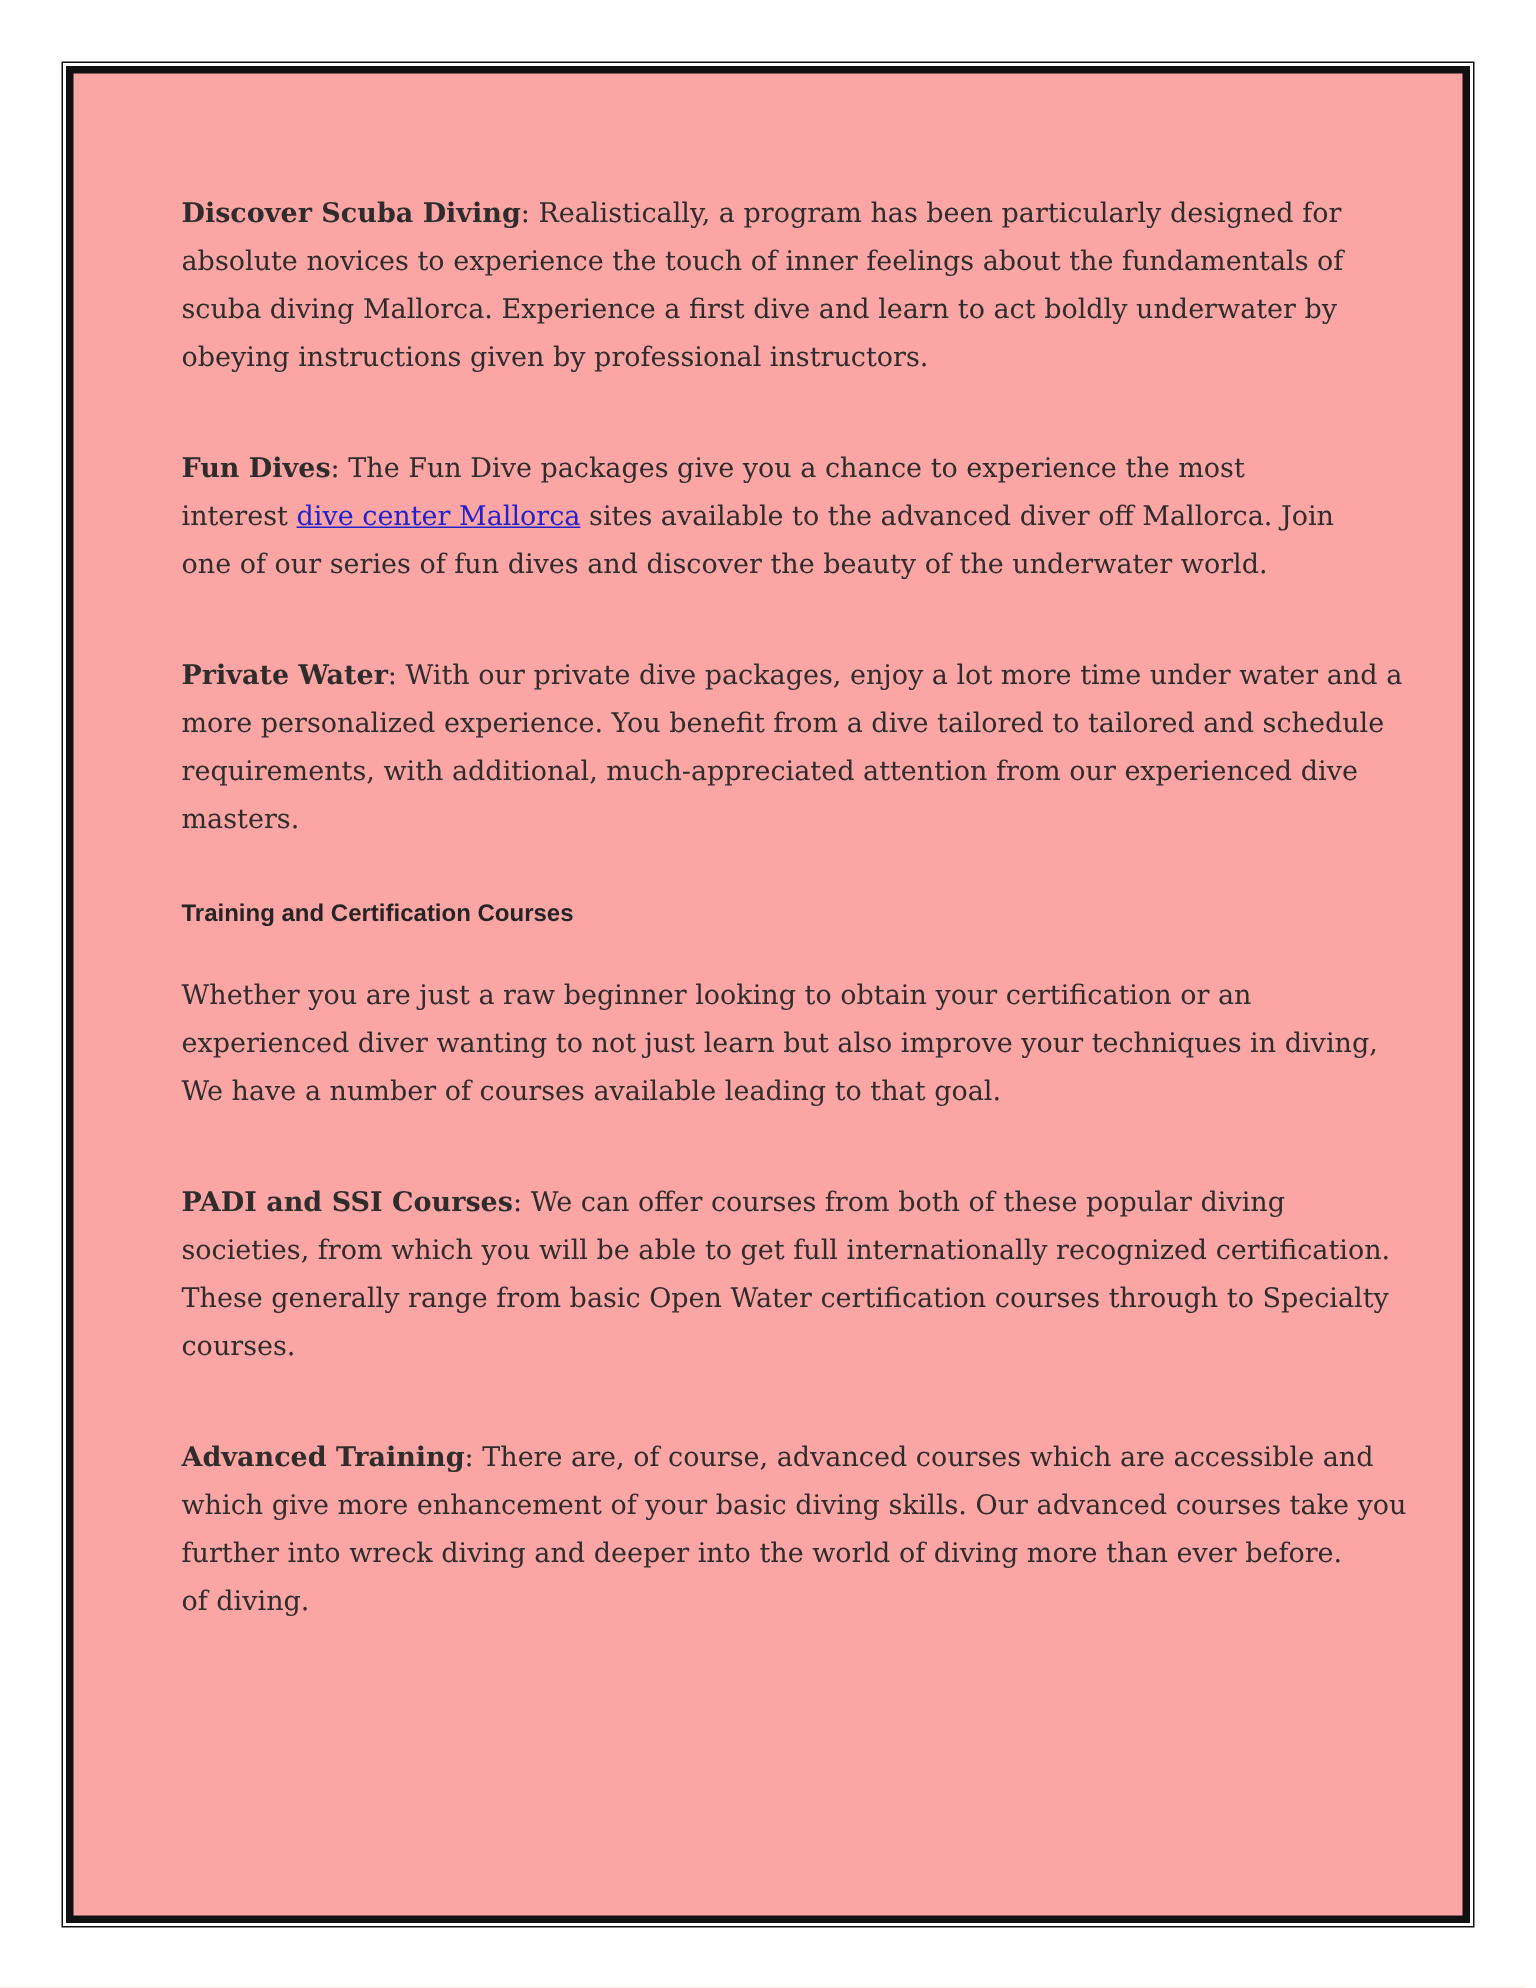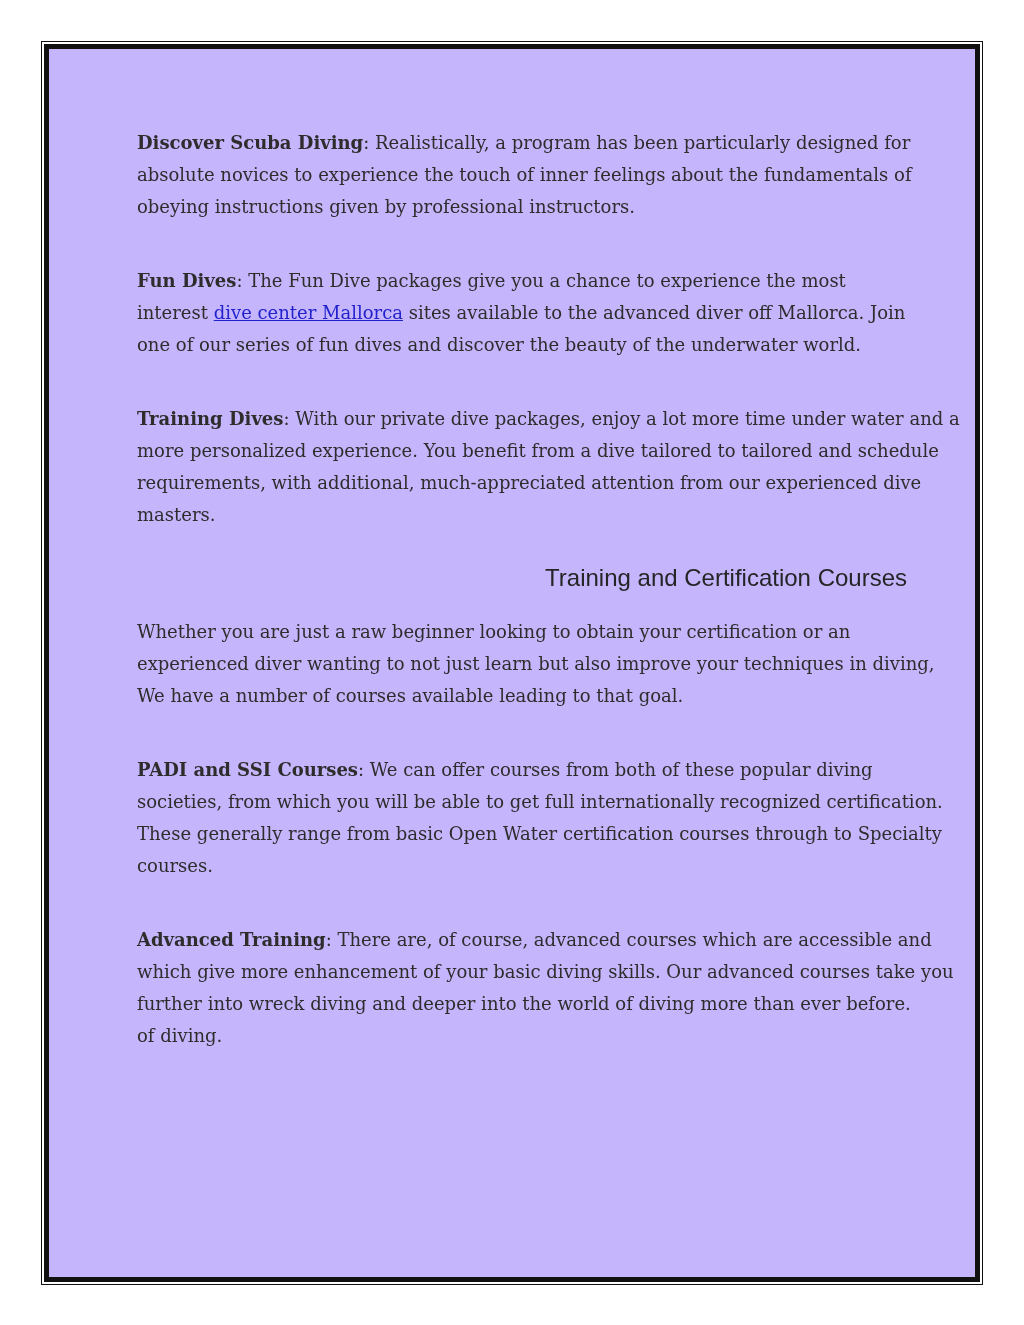--- a/index.html
+++ b/index.html
@@ -16,22 +16,21 @@
   .page-frame {
     position: absolute;
     left: 44px;
     top: 44px;
     width: 936px;
     height: 1238px;
     box-sizing: border-box;
     border: 5px solid #111111;
     outline: 1px solid #111111;
     outline-offset: 2px;
-    background: #c4b5fd;
-    padding-left: 16px;
+    background: #fca5a5;
   }
   .doc-content {
     padding: 78px 68px 0 72px;
     font-family: "DejaVu Serif", "Liberation Serif", serif;
     font-size: 18px;
     line-height: 32px;
     color: #2e2d2c;
   }
   p.para {
     margin: 0 0 42px 0;
@@ -47,49 +46,49 @@
     font-weight: bold;
   }
   a.lnk {
     font-weight: normal;
     color: #2222cc;
     text-decoration: underline;
     cursor: pointer;
   }
   h2.section-heading {
     font-family: "Liberation Sans", sans-serif;
-    font-weight: normal;
-    font-size: 24px;
+    font-weight: bold;
+    font-size: 16px;
     line-height: 34px;
     color: #252525;
     margin: 30px 0 21px 0;
     white-space: pre;
-    text-align: right;
   }
 </style>
 </head>
 <body>
 
 <div class="page-frame">
   <div class="doc-content">
 
     <p class="para">
       <span class="ln"><span class="b">Discover Scuba Diving</span><span>: Realistically, a program has been particularly designed for</span></span>
       <span class="ln">absolute novices to experience the touch of inner feelings about the fundamentals of</span>
+      <span class="ln">scuba diving Mallorca. Experience a first dive and learn to act boldly underwater by</span>
       <span class="ln">obeying instructions given by professional instructors.</span>
     </p>
 
     <p class="para">
       <span class="ln"><span class="b">Fun Dives</span><span>: The Fun Dive packages give you a chance to experience the most</span></span>
       <span class="ln"><span>interest </span><a class="lnk">dive center Mallorca</a><span> sites available to the advanced diver off Mallorca. Join</span></span>
       <span class="ln">one of our series of fun dives and discover the beauty of the underwater world.</span>
     </p>
 
     <p class="para mb0">
-      <span class="ln"><span class="b">Training Dives</span><span>: With our private dive packages, enjoy a lot more time under water and a</span></span>
+      <span class="ln"><span class="b">Private Water</span><span>: With our private dive packages, enjoy a lot more time under water and a</span></span>
       <span class="ln">more personalized experience. You benefit from a dive tailored to tailored and schedule</span>
       <span class="ln">requirements, with additional, much-appreciated attention from our experienced dive</span>
       <span class="ln">masters.</span>
     </p>
 
     <h2 class="section-heading">Training and Certification Courses</h2>
 
     <p class="para">
       <span class="ln">Whether you are just a raw beginner looking to obtain your certification or an</span>
       <span class="ln">experienced diver wanting to not just learn but also improve your techniques in diving,</span>

